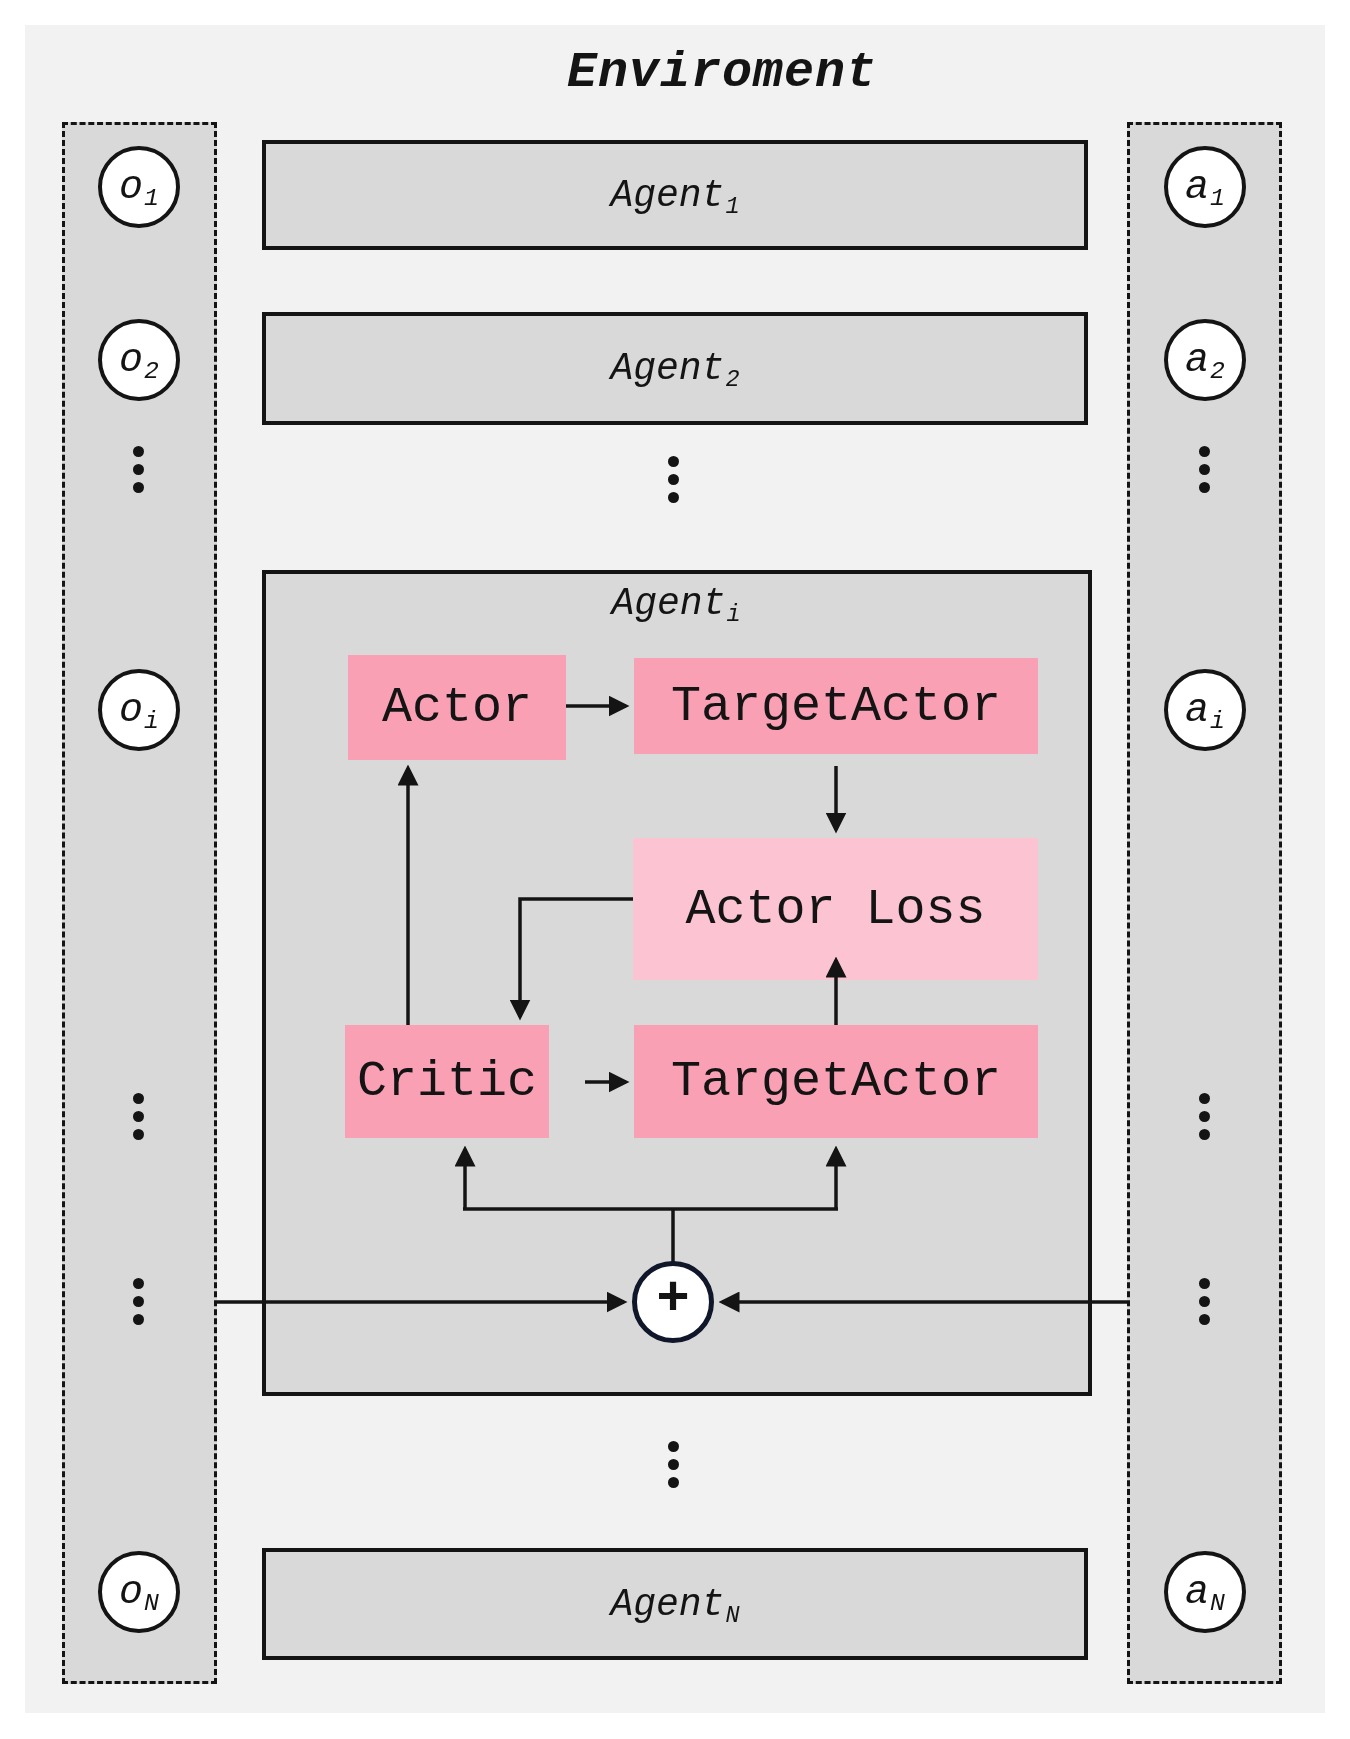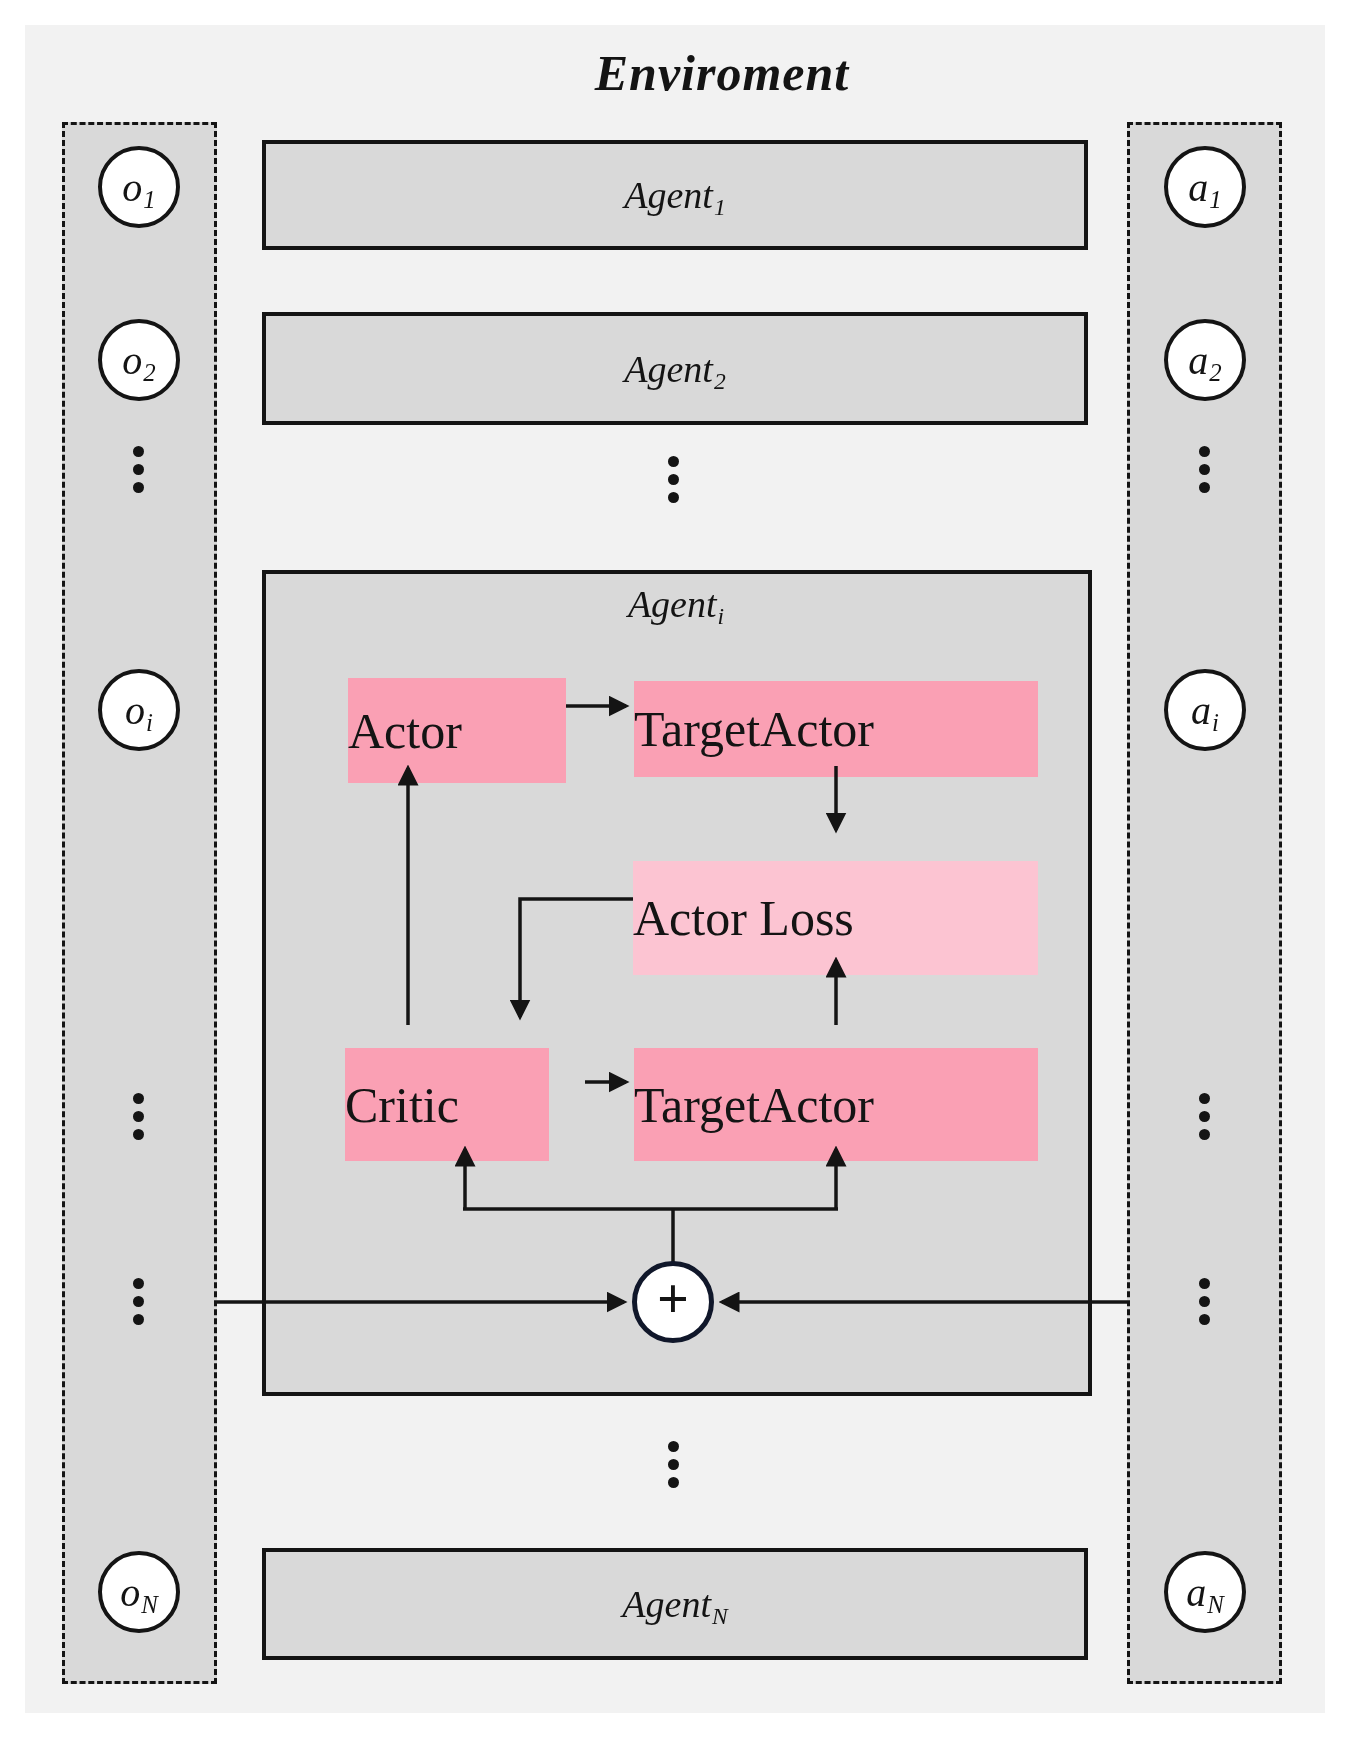--- a/index.html
+++ b/index.html
@@ -7,21 +7,21 @@
     --panel_bg:#f2f2f2;
     --box_gray:#d9d9d9;
     --pink_dark:#faa0b4;
     --pink_light:#fcc4d2;
     --line_black:#141414;
     --sum_circle_border:#10172a;
   }
   html,body{margin:0;padding:0;background:var(--page_bg);}
   .page{
     position:relative;width:1350px;height:1739px;background:var(--page_bg);
-    font-family:Liberation Serif, serif;color:var(--line_black);overflow:hidden;border-radius:23px;
+    font-family:Liberation Mono, monospace;color:var(--line_black);overflow:hidden;border-radius:23px;
   }
   .panel{
     position:absolute;left:25px;top:25px;width:1300px;height:1688px;
     background:var(--panel_bg);
   }
   .title{
     position:absolute;left:722px;top:44px;transform:translateX(-50%);
     font-style:italic;font-weight:bold;font-size:50px;letter-spacing:1px;
     white-space:nowrap;
   }
@@ -51,22 +51,22 @@
   .agent-i-box{
     position:absolute;left:262px;top:570px;width:830px;height:826px;
     background:var(--box_gray);border:4px solid var(--line_black);
     box-sizing:border-box;
   }
   .agent-i-title{
     position:absolute;left:676px;top:582px;transform:translateX(-50%);
   }
   .pink-box{
     position:absolute;background:var(--pink_dark);box-sizing:border-box;
-    display:flex;align-items:center;justify-content:flex-start;
-    font-size:50px;white-space:nowrap;margin-top:23px;
+    display:flex;align-items:center;justify-content:center;
+    font-size:50px;white-space:nowrap;
   }
   .pink-light{background:var(--pink_light);}
   .dots{position:absolute;display:flex;flex-direction:column;gap:7px;}
   .dots i{width:11px;height:11px;border-radius:50%;background:var(--line_black);}
   .wires{position:absolute;left:0;top:0;pointer-events:none;z-index:5;}
   .sum-circle{
     position:absolute;left:632px;top:1261px;width:82px;height:82px;
     border-radius:50%;background:#ffffff;border:5px solid var(--sum_circle_border);
     box-sizing:border-box;display:flex;align-items:center;justify-content:center;
     font-size:56px;font-weight:bold;z-index:6;padding-bottom:6px;
@@ -201,21 +201,21 @@
         <span class="sub">i</span>
       </span>
   </div>
 
   <div class="pink-box" style="left:348px;top:655px;width:218px;height:105px;">
     <span>Actor</span>
   </div>
   <div class="pink-box" style="left:634px;top:658px;width:404px;height:96px;">
     <span>TargetActor</span>
   </div>
-  <div class="pink-box pink-light" style="left:633px;top:838px;width:405px;height:114px;">
+  <div class="pink-box pink-light" style="left:633px;top:838px;width:405px;height:142px;">
     <span>Actor Loss</span>
   </div>
   <div class="pink-box" style="left:345px;top:1025px;width:204px;height:113px;">
     <span>Critic</span>
   </div>
   <div class="pink-box" style="left:634px;top:1025px;width:404px;height:113px;">
     <span>TargetActor</span>
   </div>
 
   <svg class="wires" width="1350" height="1739" viewBox="0 0 1350 1739">

